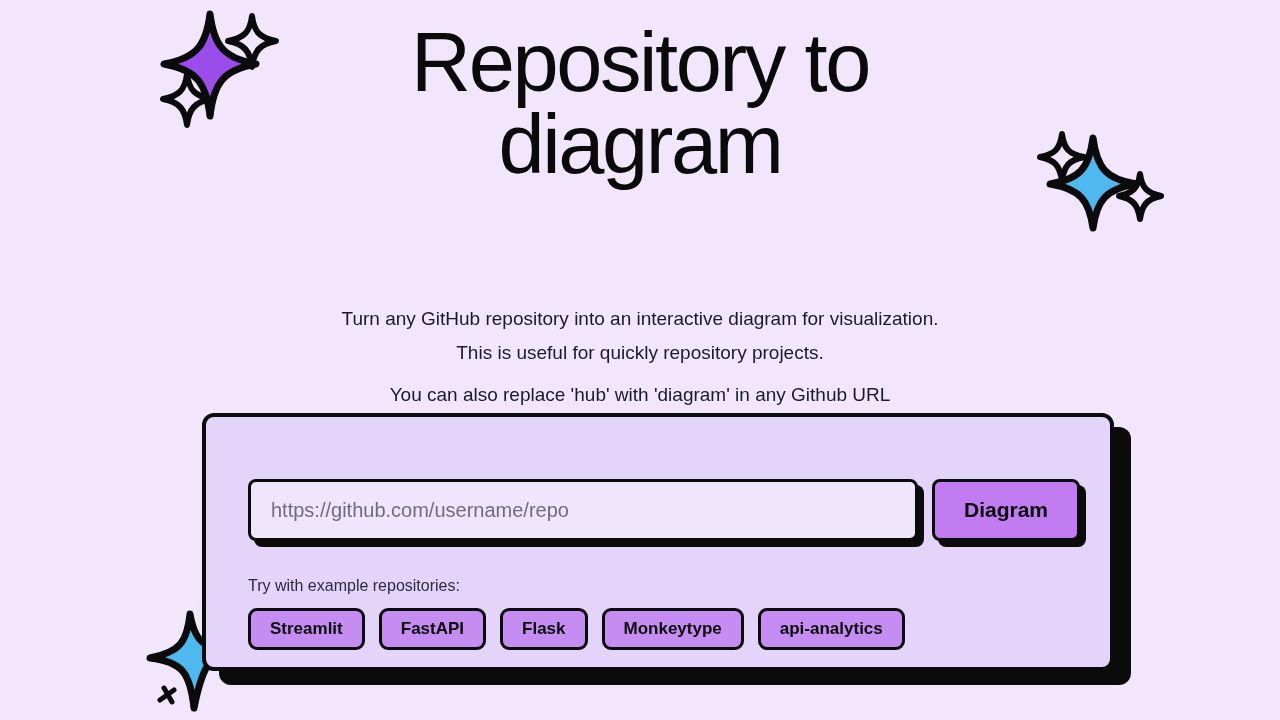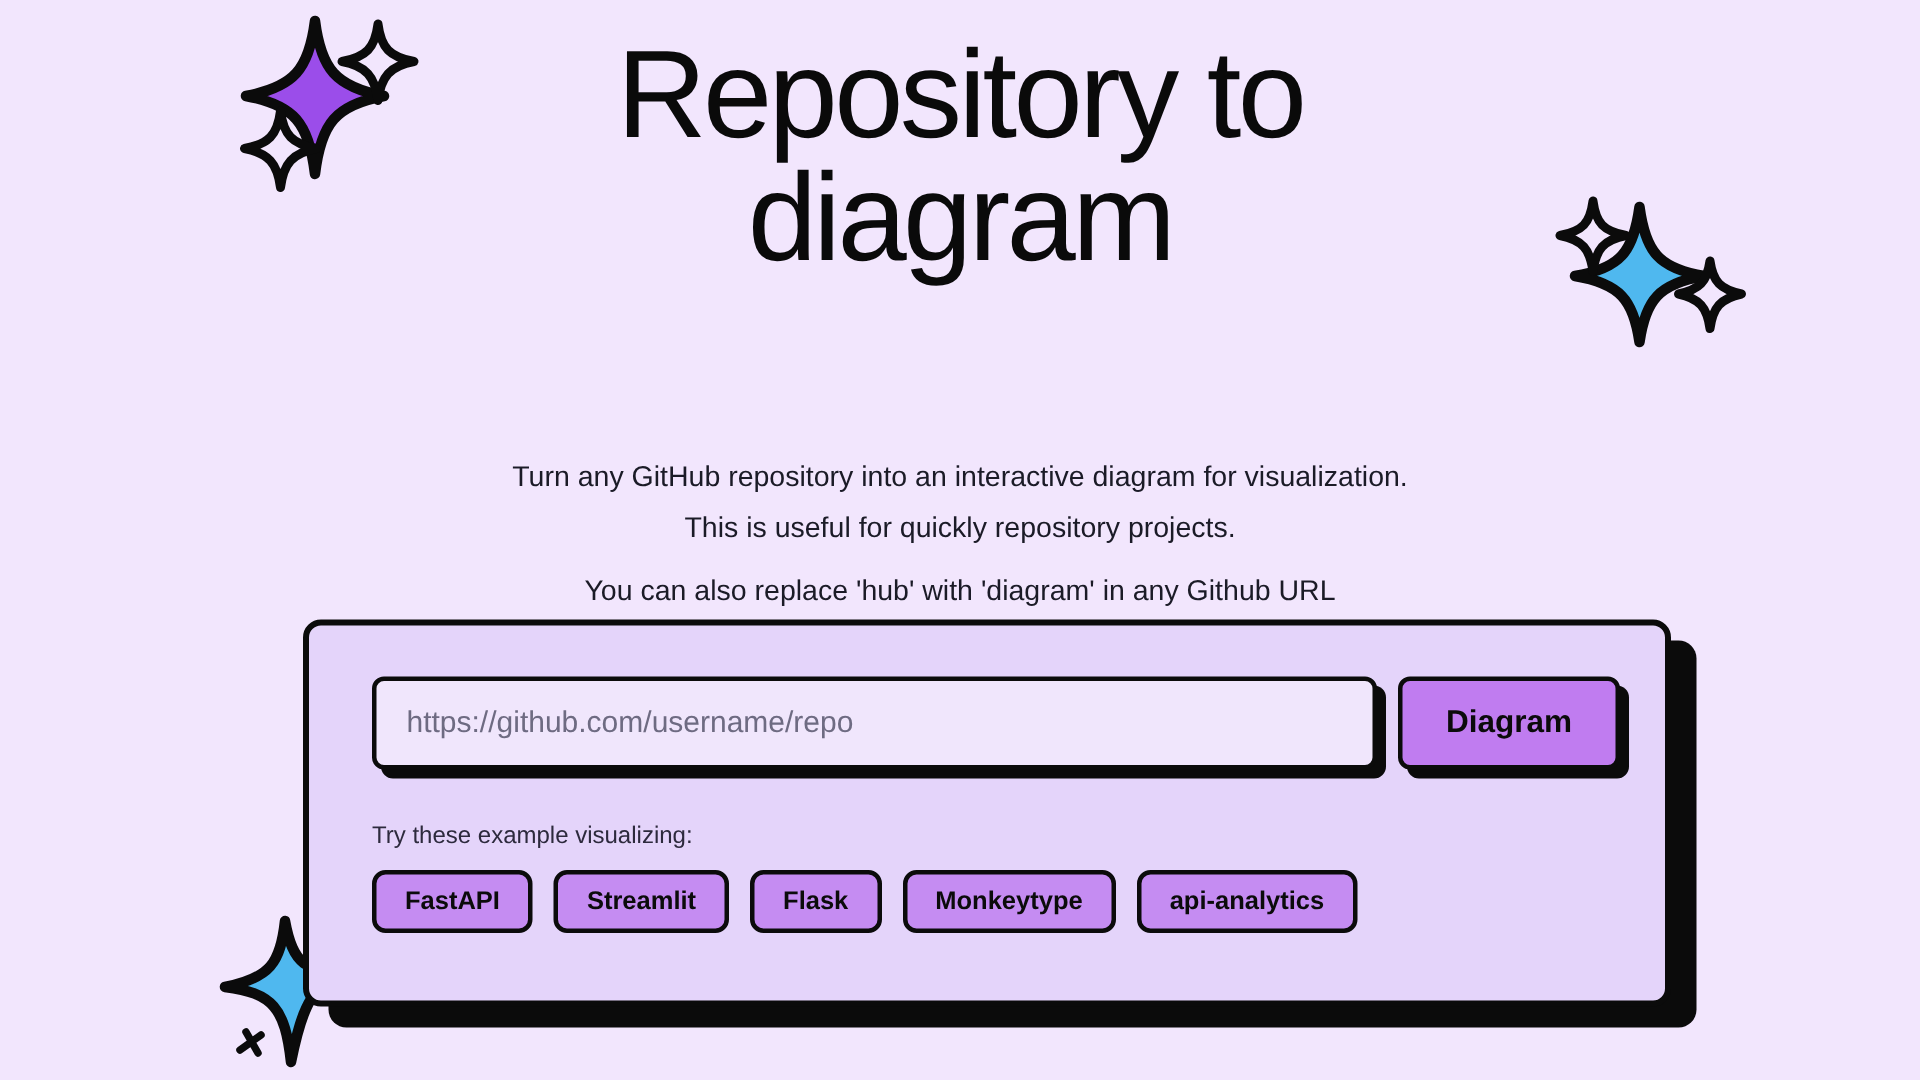--- a/index.html
+++ b/index.html
@@ -71,20 +71,21 @@
     border: 4px solid #0b0b0b;
     border-radius: 12px;
     box-shadow: 17px 14px 0 0 #0b0b0b;
     padding: 34px 30px 0 42px;
   }
 
   .row {
     display: flex;
     align-items: flex-start;
     gap: 14px;
+    margin-top: 28px;
   }
 
   .url-input-wrap {
     position: relative;
     flex: 1;
   }
 
   .url-input {
     width: 100%;
     height: 62px;
@@ -189,25 +190,25 @@
 
   <div class="card">
 
     <div class="row">
       <div class="url-input-wrap">
         <input class="url-input" type="text" placeholder="https://github.com/username/repo" style="">
       </div>
       <button class="diagram-btn">Diagram</button>
     </div>
 
-    <div class="examples-label">Try these example visualizing:</div>
+    <div class="examples-label">Try with example repositories:</div>
 
     <div class="chips">
+      <button class="chip">Streamlit</button>
       <button class="chip">FastAPI</button>
-      <button class="chip">Streamlit</button>
       <button class="chip">Flask</button>
       <button class="chip">Monkeytype</button>
       <button class="chip">api-analytics</button>
     </div>
 
   </div>
 
 </div>
 
 </body></html>

